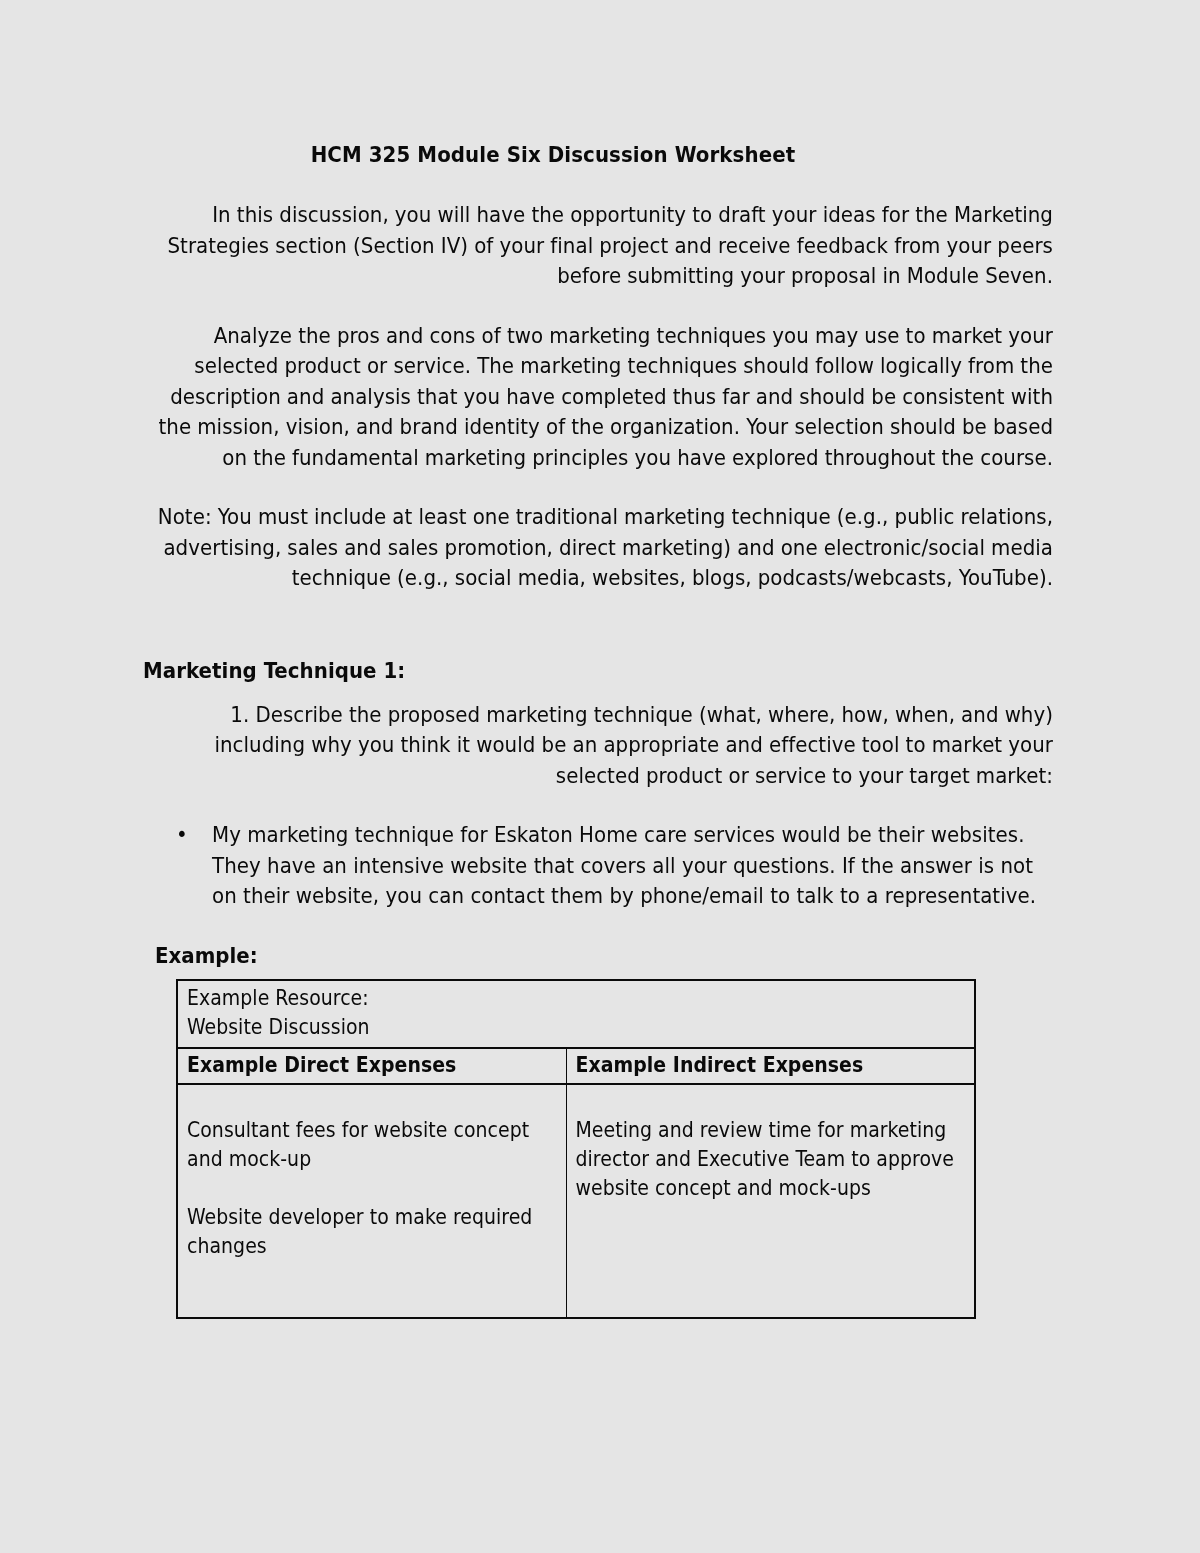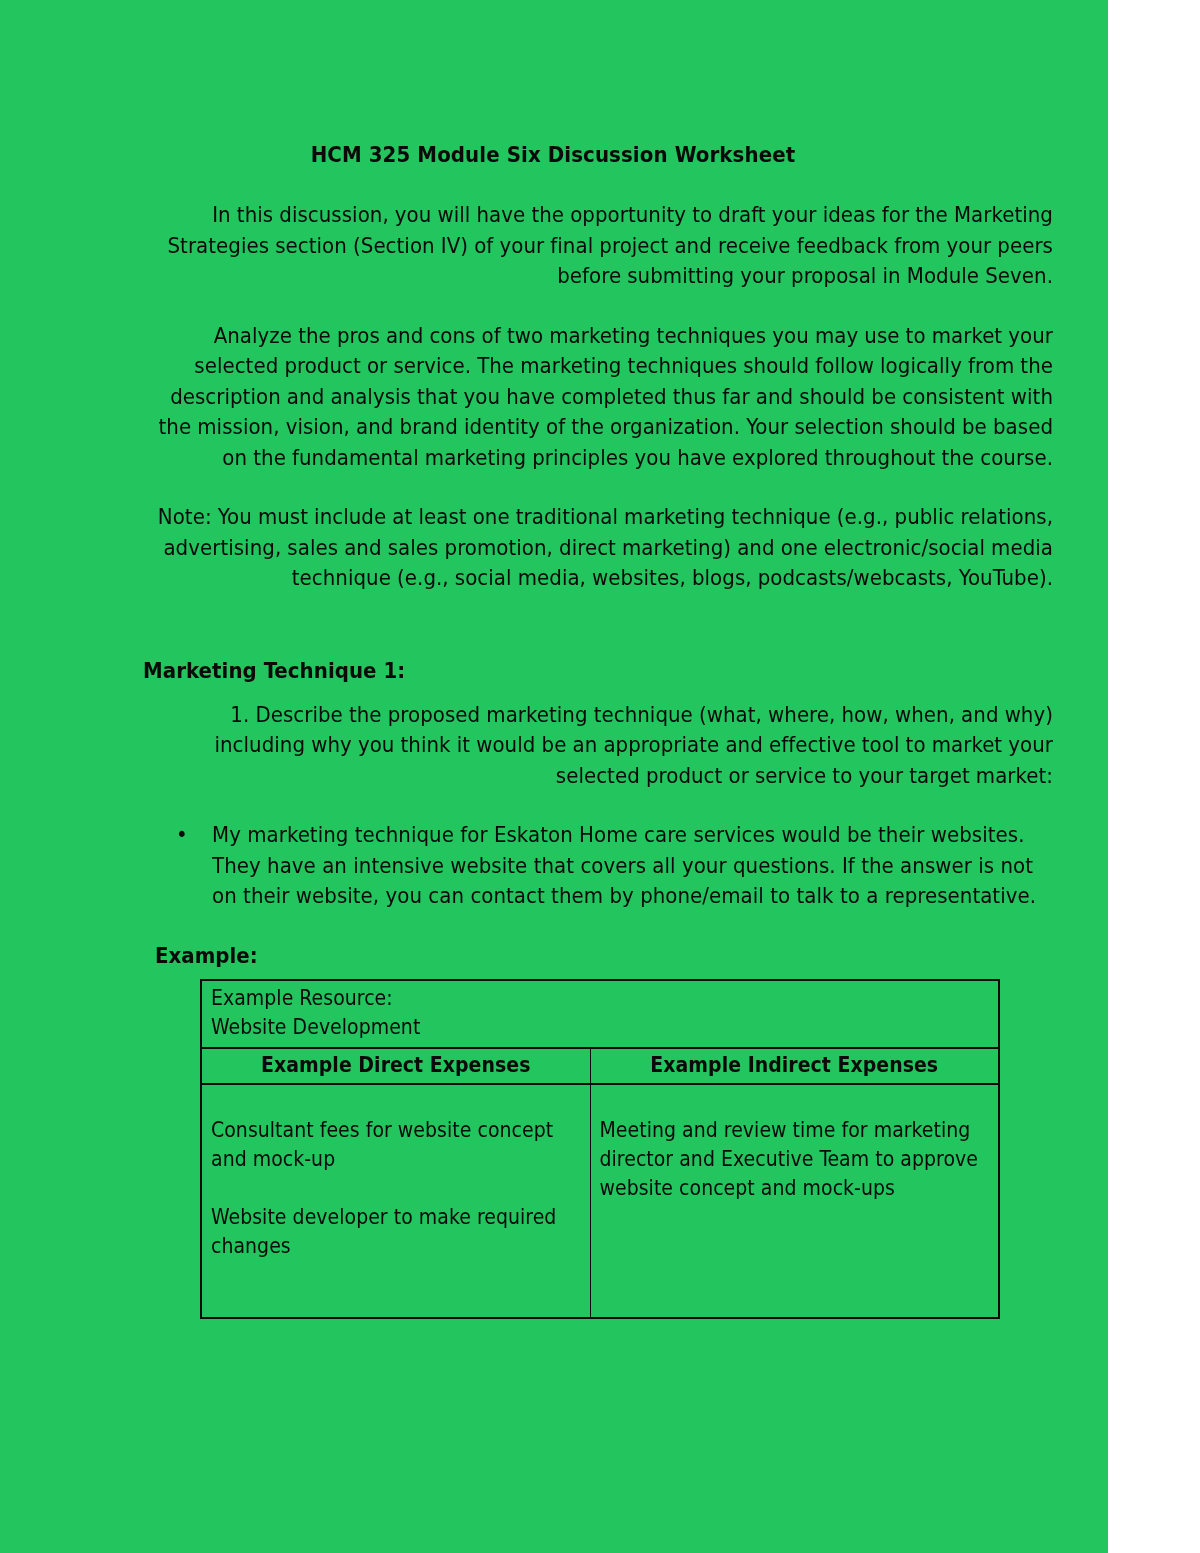--- a/index.html
+++ b/index.html
@@ -8,23 +8,23 @@
     padding: 0;
     background: #ffffff;
   }
   body {
     font-family: "DejaVu Sans Condensed", "Liberation Sans Narrow", "Liberation Sans", sans-serif;
     color: #0a0a0a;
     -webkit-font-smoothing: antialiased;
   }
   .page {
     position: relative;
-    width: 1108px;
+    width: 1200px;
     height: 1553px;
-    background: #22c55e;
+    background: #e5e5e5;
     overflow: hidden;
     box-sizing: border-box;
   }
   .content {
     position: absolute;
     left: 143px;
     top: 140px;
     width: 910px;
   }
   .doc-title {
@@ -74,42 +74,41 @@
     line-height: 30.5px;
   }
   .example-label {
     font-size: 22px;
     line-height: 30px;
     font-weight: bold;
     margin: 0 0 8px 12px;
   }
   table.expense-table {
     border-collapse: collapse;
-    margin-left: 57px;
+    margin-left: 33px;
     width: 798px;
     table-layout: fixed;
     border: 2px solid #0a0a0a;
   }
   table.expense-table td {
     border: 1px solid #0a0a0a;
     padding: 3px 9px 5px 9px;
     font-size: 21px;
     line-height: 29px;
     vertical-align: top;
     letter-spacing: 0.05px;
   }
   table.expense-table td.resource-cell {
     border-bottom: 2px solid #0a0a0a;
   }
   table.expense-table td.head-cell {
     font-weight: bold;
     border-bottom: 2px solid #0a0a0a;
     padding-top: 2px;
     padding-bottom: 3px;
-    text-align: center;
   }
   table.expense-table td.body-cell {
     height: 196px;
     padding-top: 31px;
   }
   .cell-line { display: block; }
   .cell-spacer { display: block; height: 29px; }
   .col-left { width: 389px; }
   .col-right { width: 409px; }
 </style>
@@ -142,21 +141,21 @@
 
     <table class="expense-table">
       <colgroup>
         <col class="col-left">
         <col class="col-right">
       </colgroup>
       <tbody>
         <tr>
           <td class="resource-cell" colspan="2">
             <span class="cell-line bold">Example Resource:</span>
-            <span class="cell-line">Website Development</span>
+            <span class="cell-line">Website Discussion</span>
           </td>
         </tr>
         <tr>
           <td class="head-cell">Example Direct Expenses</td>
           <td class="head-cell">Example Indirect Expenses</td>
         </tr>
         <tr>
           <td class="body-cell">
             <span class="cell-line">Consultant fees for website concept and mock-up</span>
             <span class="cell-spacer"></span>

